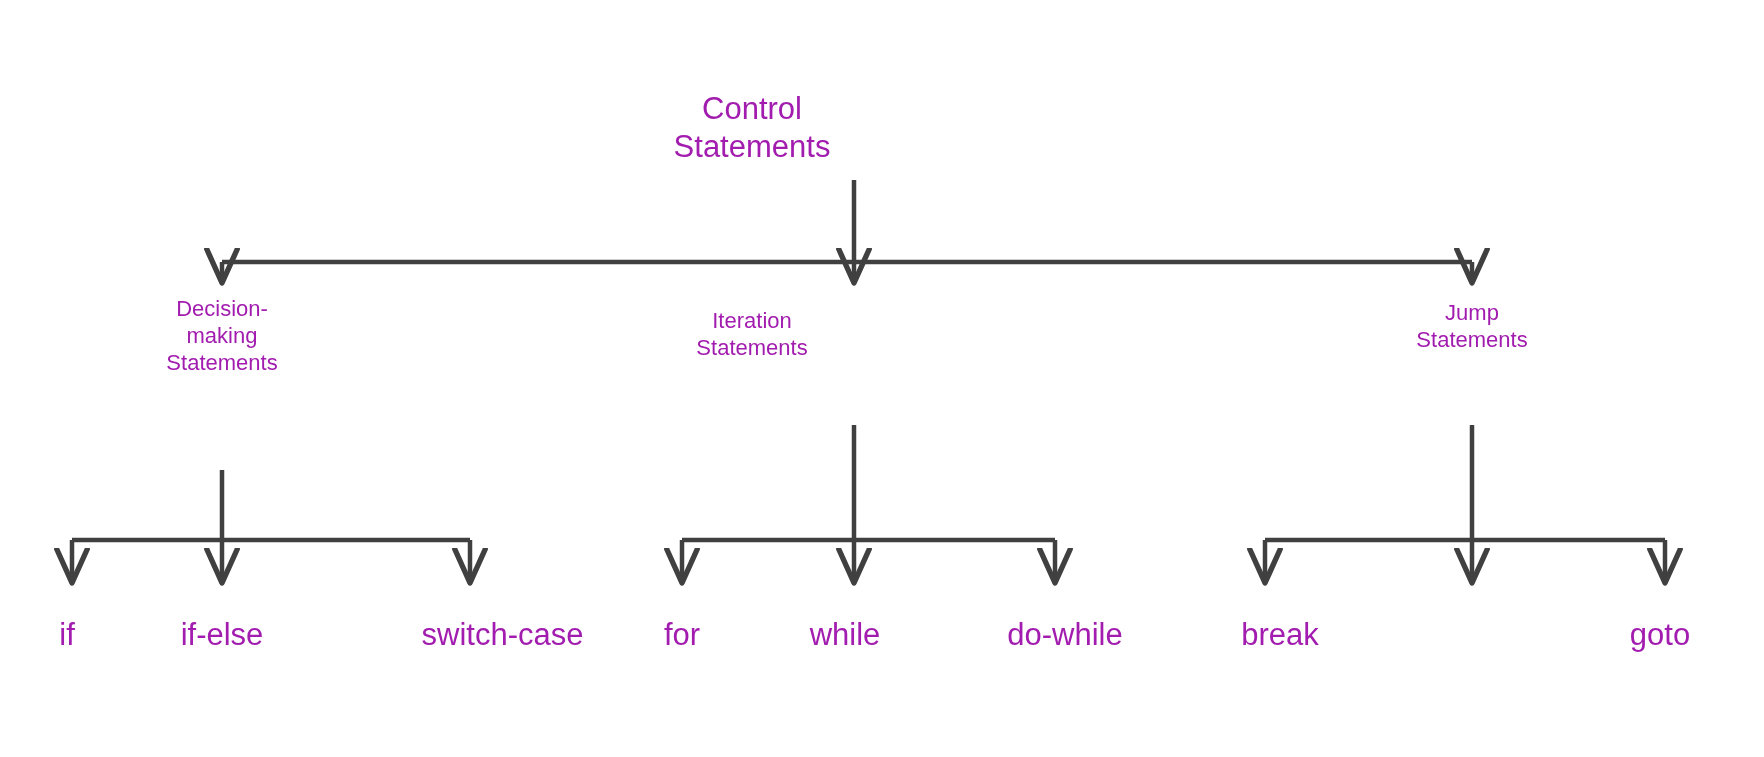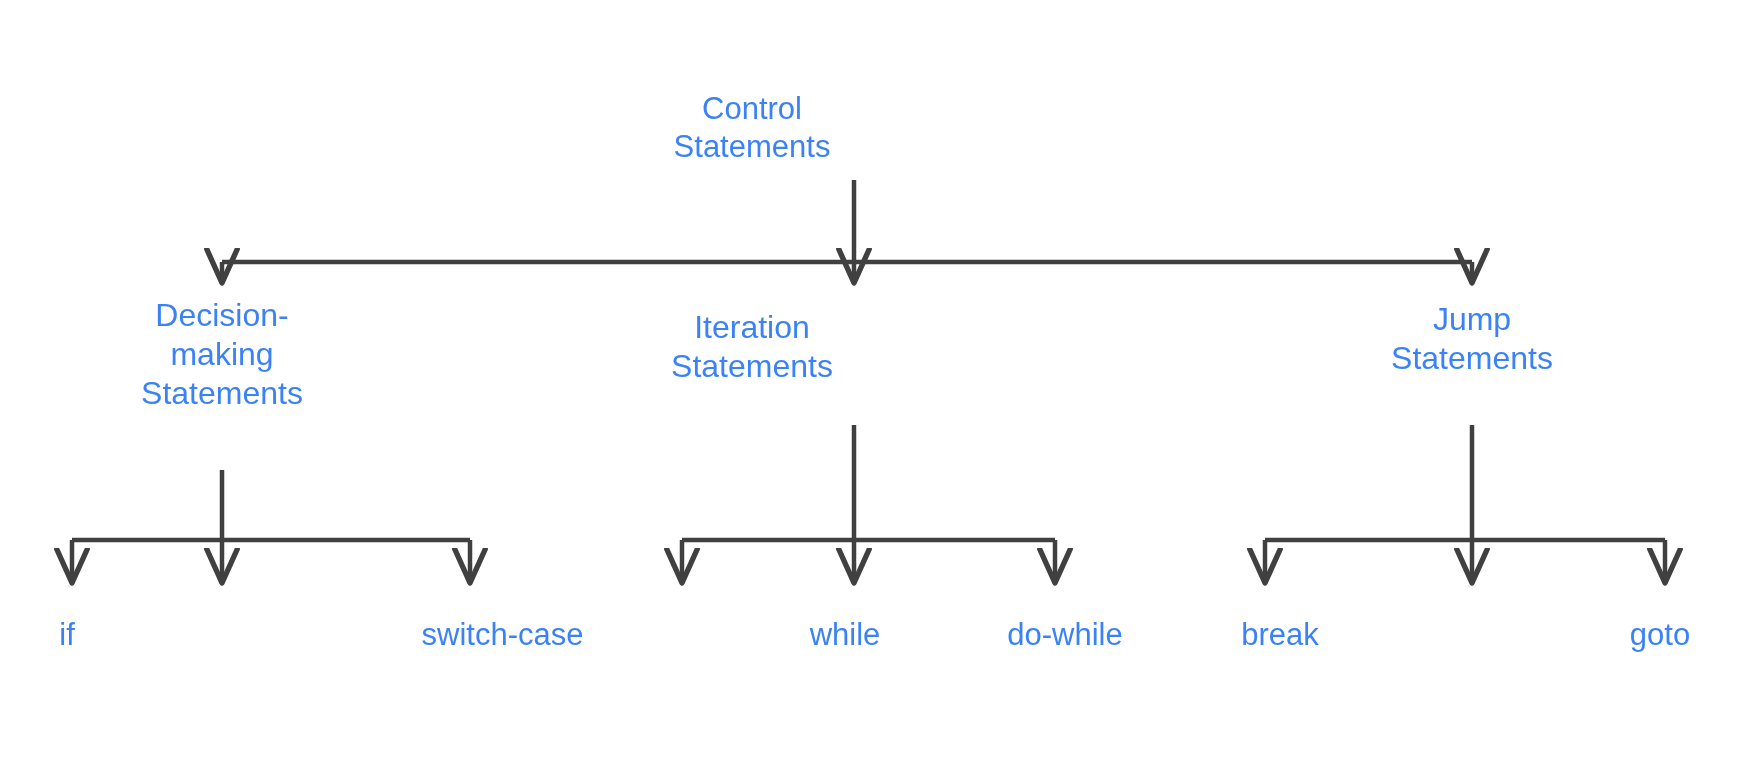--- a/index.html
+++ b/index.html
@@ -23,26 +23,26 @@
     left: 0;
     top: 0;
     width: 1764px;
     height: 757px;
   }
   .node-label {
     position: absolute;
     text-align: center;
     line-height: 1.22;
     white-space: pre-line;
-    color: #3b82f6;
+    color: #a21caf;
     font-weight: 400;
     -webkit-font-smoothing: antialiased;
   }
   .level-0 { font-size: 31px; }
-  .level-1 { font-size: 32px; text-align: center; }
+  .level-1 { font-size: 22px; text-align: center; }
   .level-2 { font-size: 31px; }
   .n-root      { left: 612px;  top: 90px;  width: 280px; }
   .n-decision  { left:  72px;  top: 296px; width: 300px; }
   .n-iteration { left: 642px;  top: 308px; width: 220px; }
   .n-jump      { left: 1362px; top: 300px; width: 220px; }
   .n-if        { left:  -8px;  top: 616px; width: 150px; }
   .n-ifelse    { left: 147px;  top: 616px; width: 150px; }
   .n-switch    { left: 390px;  top: 616px; width: 225px; }
   .n-for       { left: 607px;  top: 616px; width: 150px; }
   .n-while     { left: 770px;  top: 616px; width: 150px; }
@@ -98,21 +98,23 @@
 
   <div class="node-label level-1 n-decision">Decision-
 making
 Statements</div>
   <div class="node-label level-1 n-iteration">Iteration
 Statements</div>
   <div class="node-label level-1 n-jump">Jump
 Statements</div>
 
   <div class="node-label level-2 n-if">if</div>
+  <div class="node-label level-2 n-ifelse">if-else</div>
   <div class="node-label level-2 n-switch">switch-case</div>
 
+  <div class="node-label level-2 n-for">for</div>
   <div class="node-label level-2 n-dowhile">do-while</div>
   <div class="node-label level-2 n-while">while</div>
 
   <div class="node-label level-2 n-break">break</div>
   <div class="node-label level-2 n-goto">goto</div>
 
 </div>
 
 </body></html>

